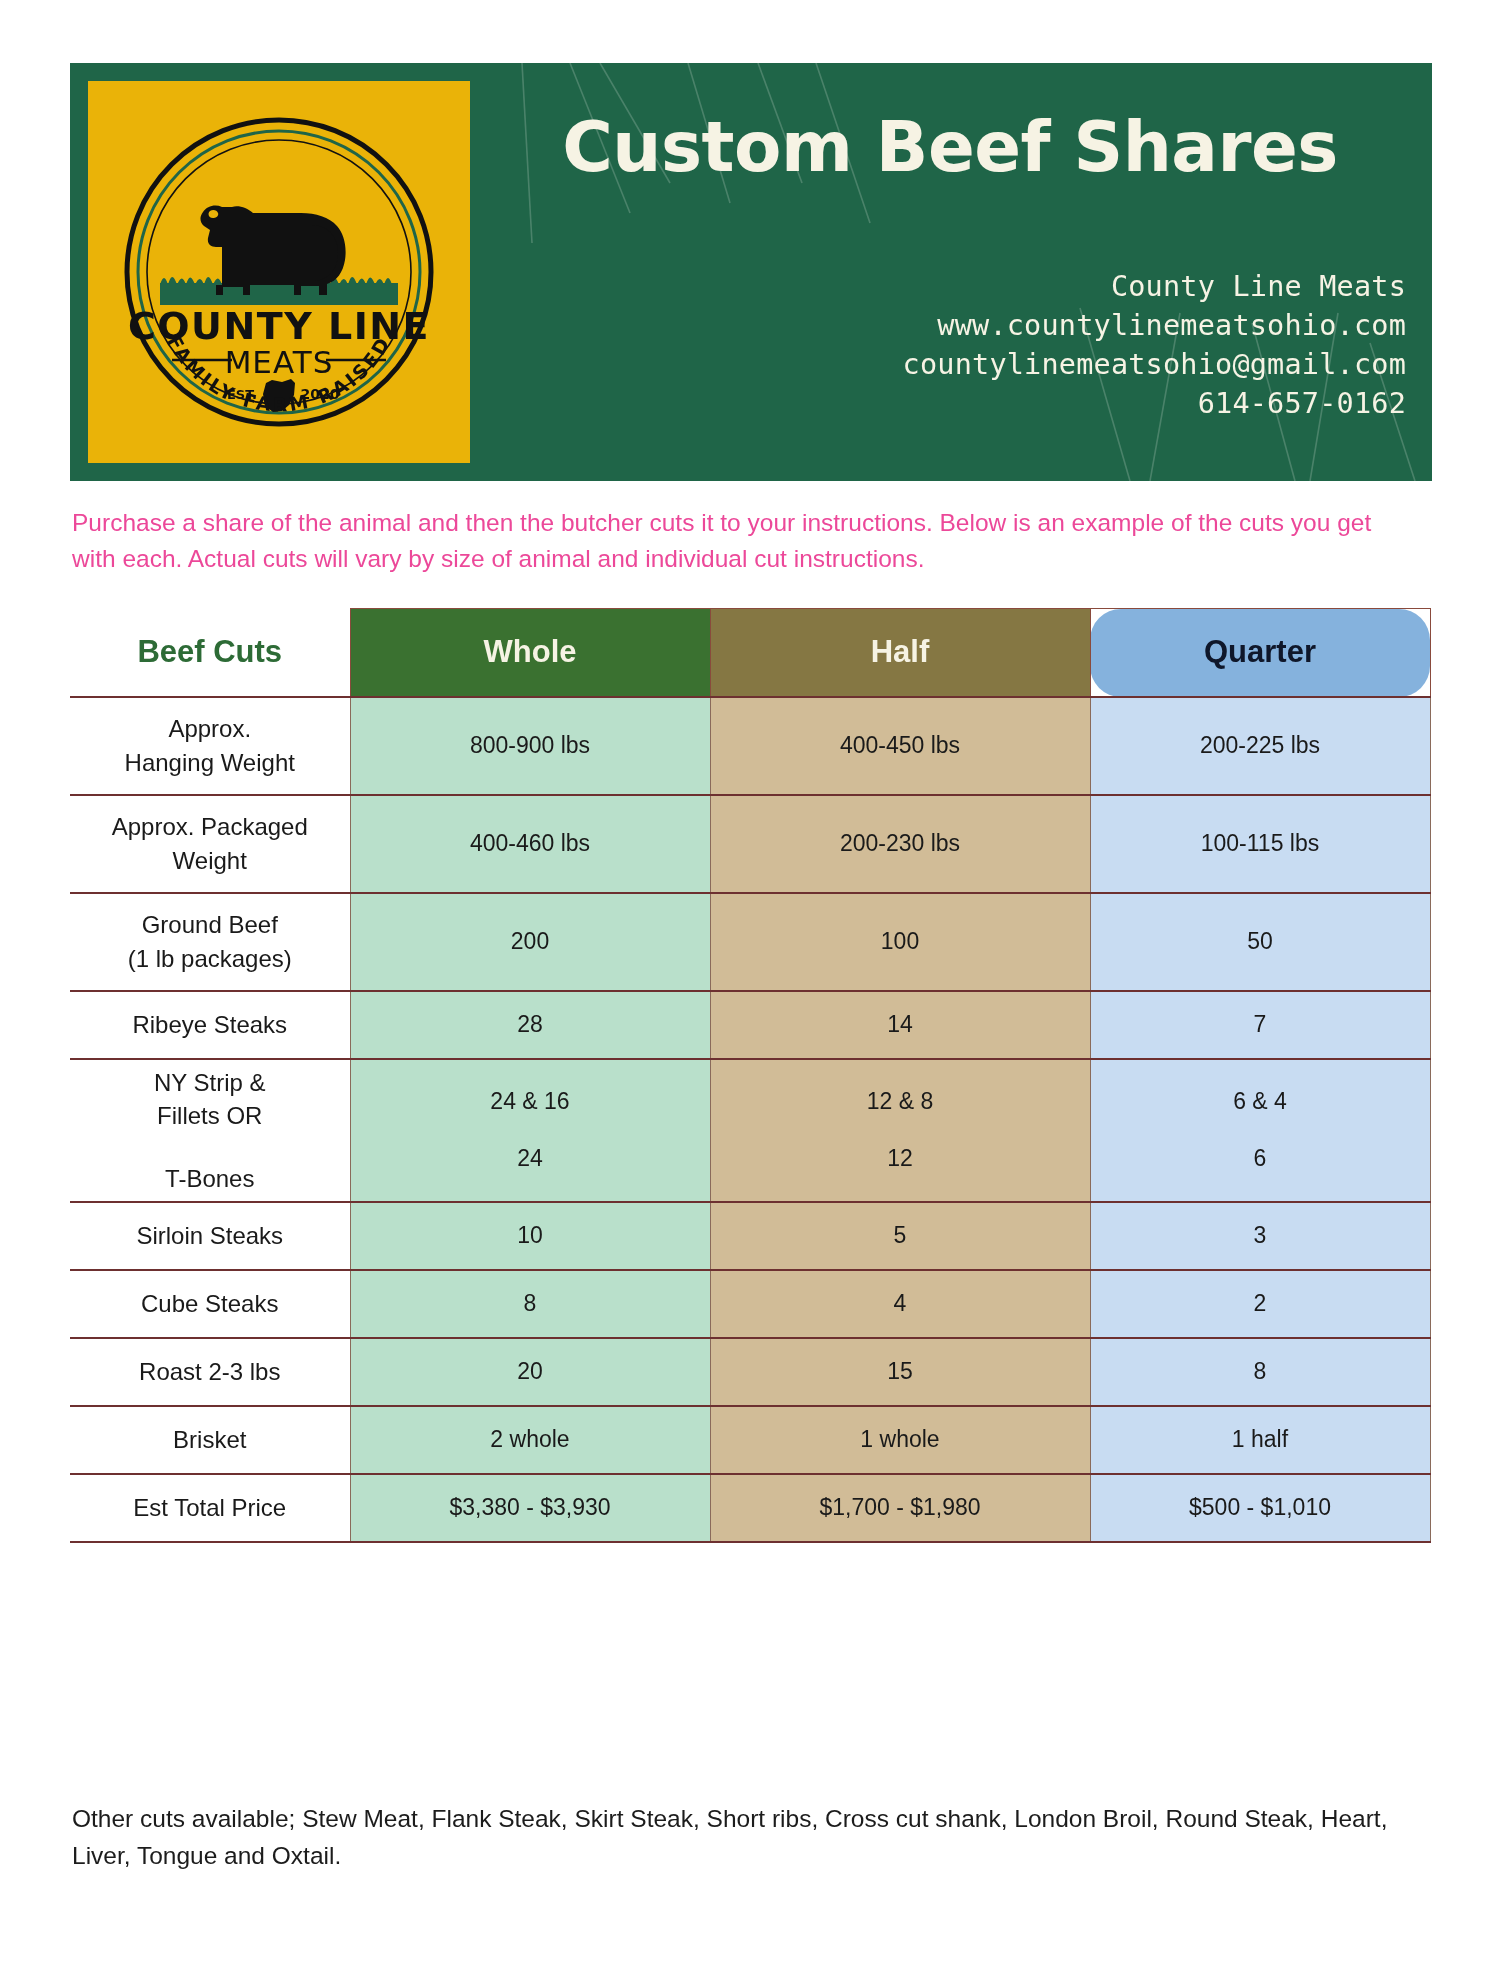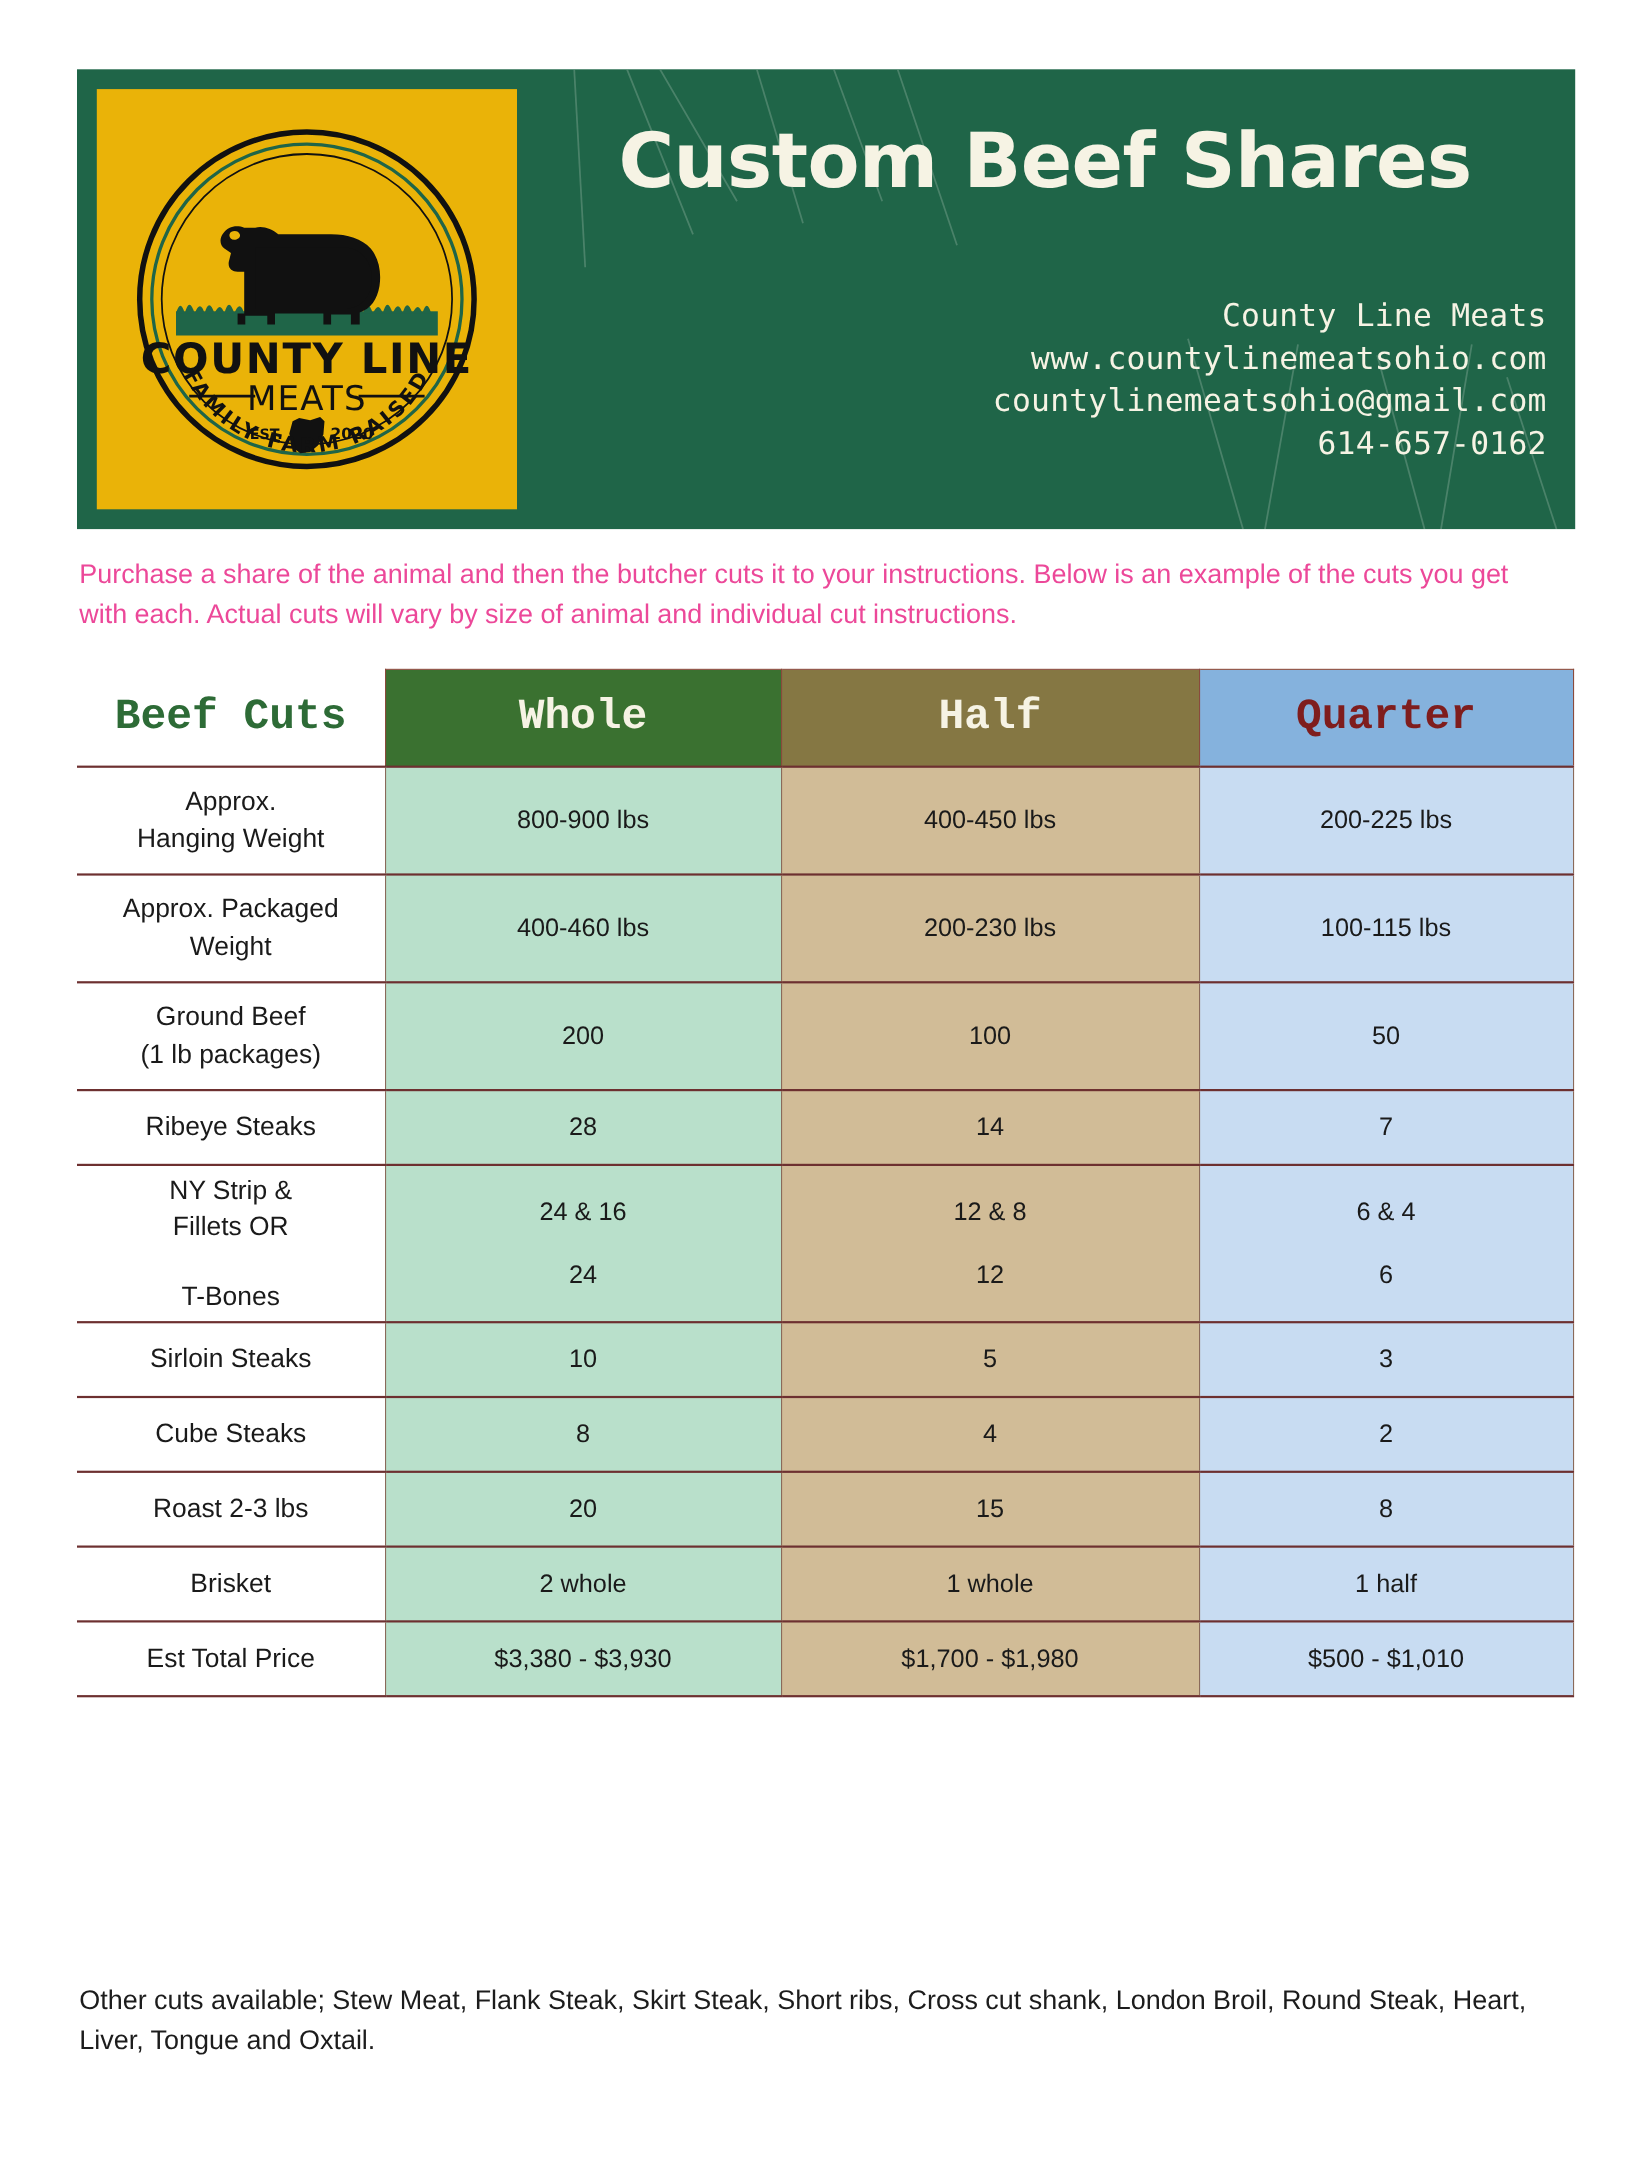--- a/index.html
+++ b/index.html
@@ -100,34 +100,34 @@
 
   .tbl th, .tbl td {
     padding: 0;
     text-align: center;
     vertical-align: middle;
   }
 
   
   thead th {
     height: 88px;
-    font-family: Liberation Mono, monospace;
+    font-family: Liberation Sans, sans-serif;
     font-weight: bold;
-    font-size: 39px;
+    font-size: 31px;
     border: 1px solid #8a4a3c;
   }
   th.h-label {
     background: #ffffff;
     color: #2d6b36;
     border: none;
     border-bottom: 2px solid #6d3030;
   }
   th.h-whole   { background: #3a7130; color: #f6f3e4; }
   th.h-half    { background: #857743; color: #f6f3e4; }
-  th.h-quarter { background: #85b2dd; color: #7f1d1d; }
+  th.h-quarter { background: #85b2dd; color: #0f172a; border-radius: 31px; }
 
   
   tbody td {
     font-size: 23px;
     color: #1a1a1a;
     border-top: 2px solid #6d3030;
     border-bottom: 2px solid #6d3030;
     font-family: "Liberation Sans", sans-serif;
   }
   td.lbl {

